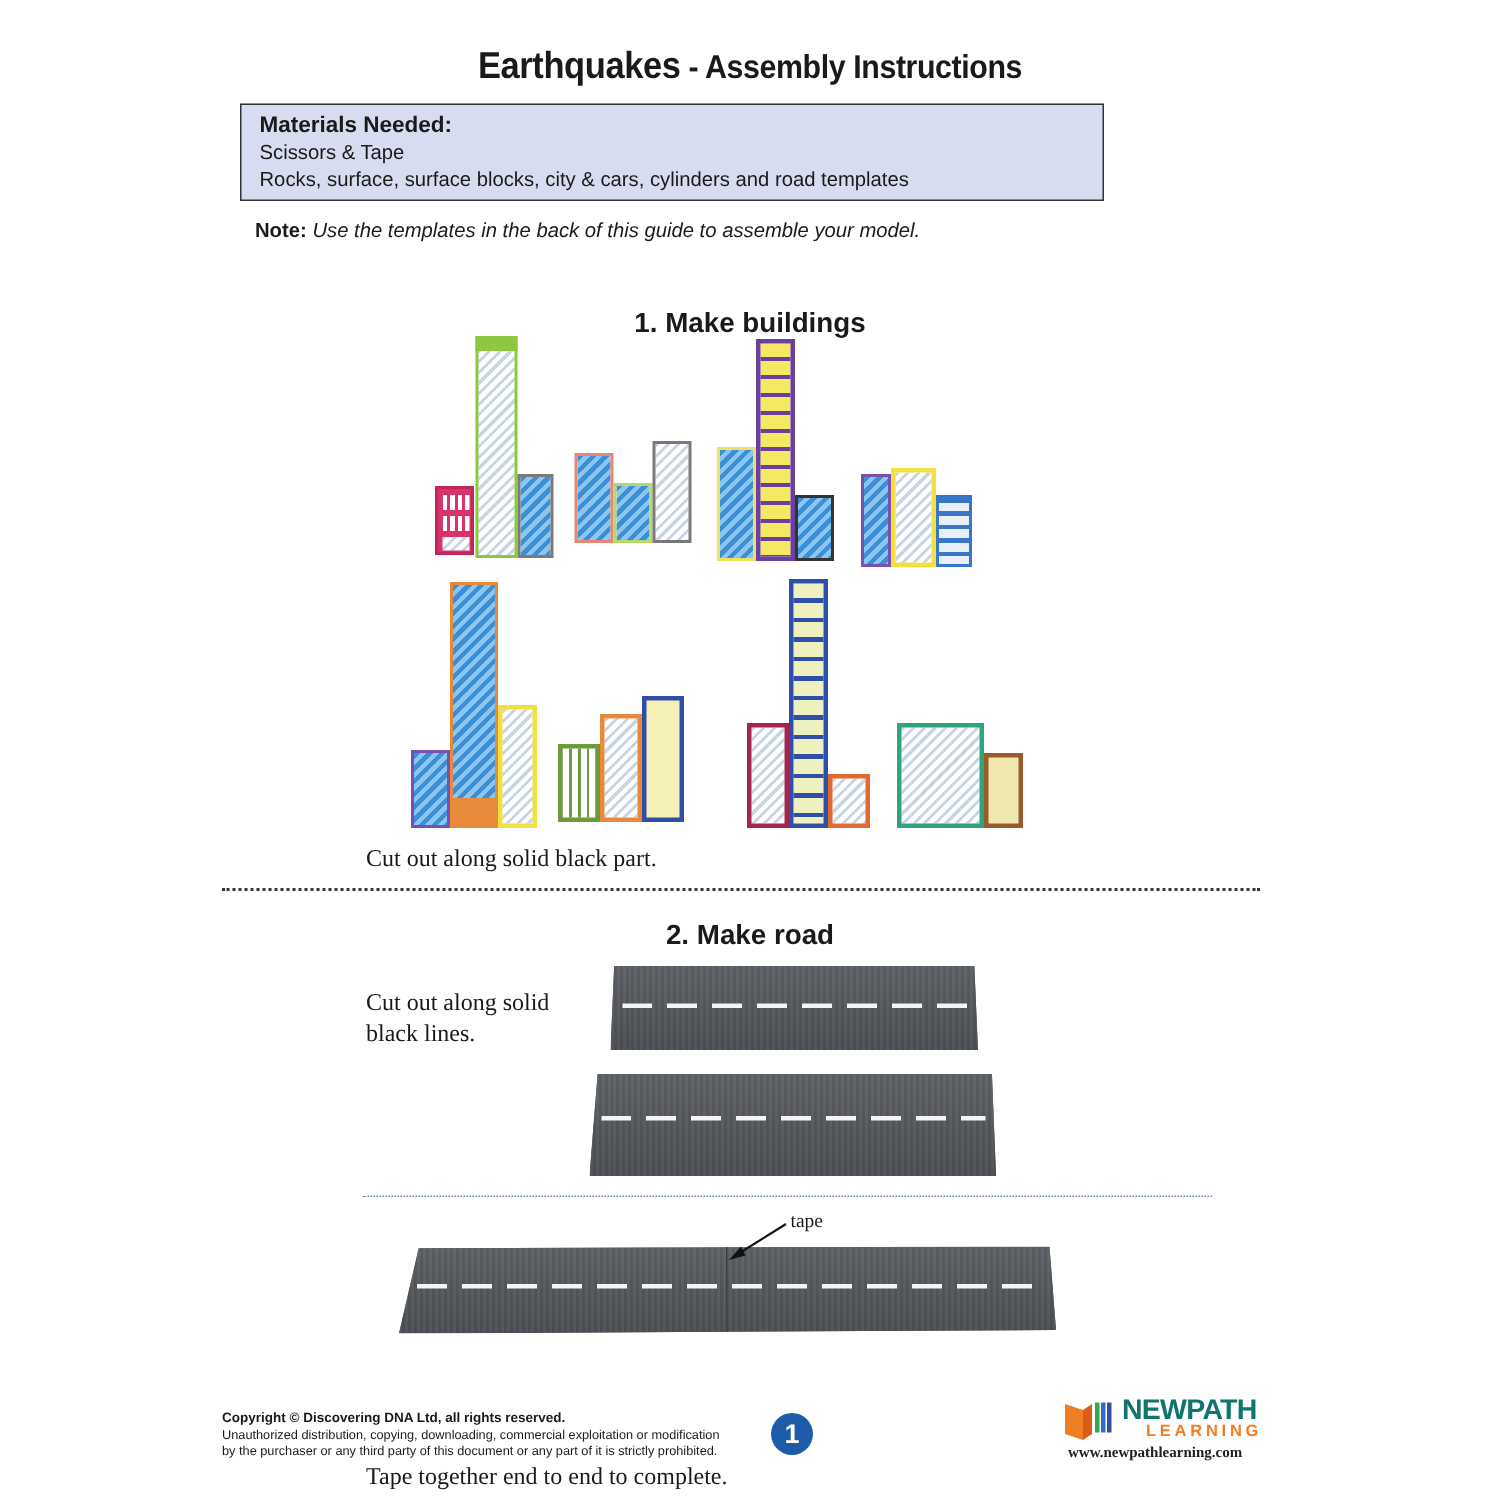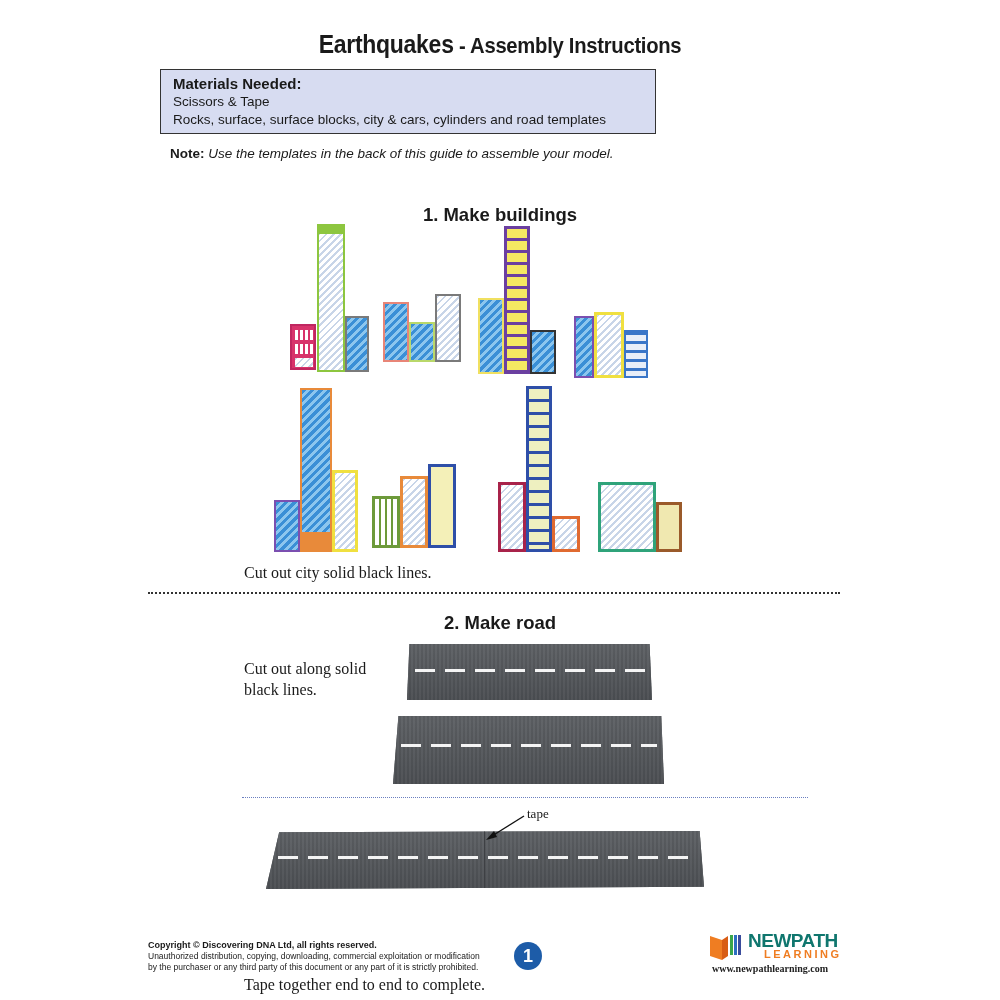--- a/index.html
+++ b/index.html
@@ -1,20 +1,20 @@
 <!DOCTYPE html>
 <html><head>
 <meta charset="utf-8">
 <style>
   html,body{margin:0;padding:0;background:#fff;}
   body{width:1000px;height:1000px;position:relative;overflow:hidden;font-family:"Liberation Sans","DejaVu Sans",sans-serif;color:#1a1a1a;}
   .abs{position:absolute;}
   .title{left:0;width:1000px;top:30px;text-align:center;font-family:"Liberation Sans",sans-serif;font-size:25px;font-weight:bold;letter-spacing:-0.3px;transform:scaleX(0.92);}
   .title .sub{font-size:22px;}
-  .materials{left:160px;top:69px;width:496px;height:65px;background:#d7dcf1;border:1.5px solid #333;box-sizing:border-box;padding:5px 12px;font-family:"Liberation Sans",sans-serif;}
+  .materials{left:160px;top:69px;width:576px;height:65px;background:#d7dcf1;border:1.5px solid #333;box-sizing:border-box;padding:5px 12px;font-family:"Liberation Sans",sans-serif;}
   .materials .h{font-size:15px;font-weight:bold;line-height:18px;}
   .materials .l{font-size:13.5px;line-height:18px;}
   .note{left:170px;top:146px;font-size:13.5px;}
   .note b{font-weight:bold;}
   .note i{font-style:italic;}
   .sec-title{left:0;width:1000px;text-align:center;font-size:18.5px;font-weight:bold;}
   .serif{font-family:"Liberation Serif","DejaVu Serif",serif;font-size:16px;}
   .dots-black{left:148px;width:692px;top:592px;border-top:2px dotted #333;height:0;}
   .dots-blue{left:242px;width:566px;top:797px;border-top:1.5px dotted #6a7fc0;height:0;}
   .road{background:#55585c;background-image:repeating-linear-gradient(90deg,rgba(255,255,255,0.03) 0 2px,rgba(0,0,0,0.05) 2px 4px),linear-gradient(180deg,#5e6165,#4c4f53);}
@@ -86,21 +86,21 @@
   <div class="bldg" style="left:158px;top:244px;width:28px;height:84px;background:#f4f0b8;border:3px solid #2e4fa8;"></div>
 
   <div class="bldg hatchwhite" style="left:228px;top:262px;width:28px;height:70px;border:3px solid #a8234a;"></div>
   <div class="bldg" style="left:256px;top:166px;width:26px;height:166px;background:repeating-linear-gradient(180deg,#eef0c0 0 10px,#2e4fa8 10px 13px);border:3px solid #2e4fa8;"></div>
   <div class="bldg hatchwhite" style="left:282px;top:296px;width:28px;height:36px;border:3px solid #e06a30;"></div>
 
   <div class="bldg hatchwhite" style="left:328px;top:262px;width:58px;height:70px;border:3px solid #2fa37a;"></div>
   <div class="bldg" style="left:386px;top:282px;width:26px;height:50px;background:#f0e8b0;border:3px solid #9a5a2a;"></div>
 </div>
 
-<div class="abs serif" style="left:244px;top:564px;">Cut out city solid black lines.</div>
+<div class="abs serif" style="left:244px;top:564px;">Cut out along solid black part.</div>
 
 <div class="abs dots-black"></div>
 
 <div class="abs sec-title" style="top:612px;">2.  Make road</div>
 
 <div class="abs serif" style="left:244px;top:658px;line-height:21px;">
   <div>Cut out along solid</div>
   <div>black lines.</div>
 </div>
 

